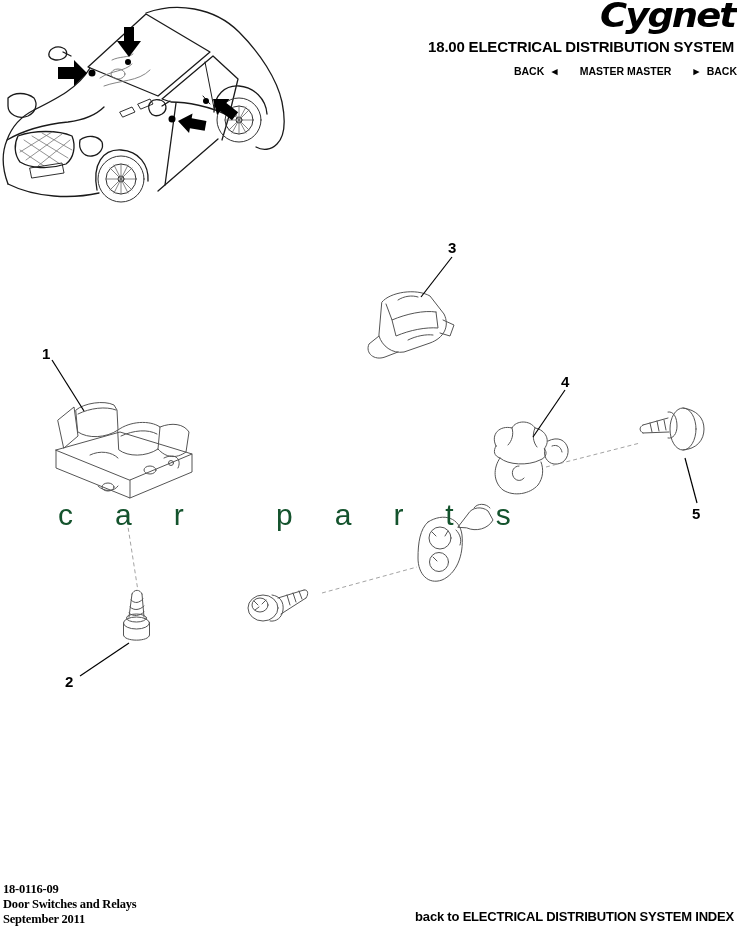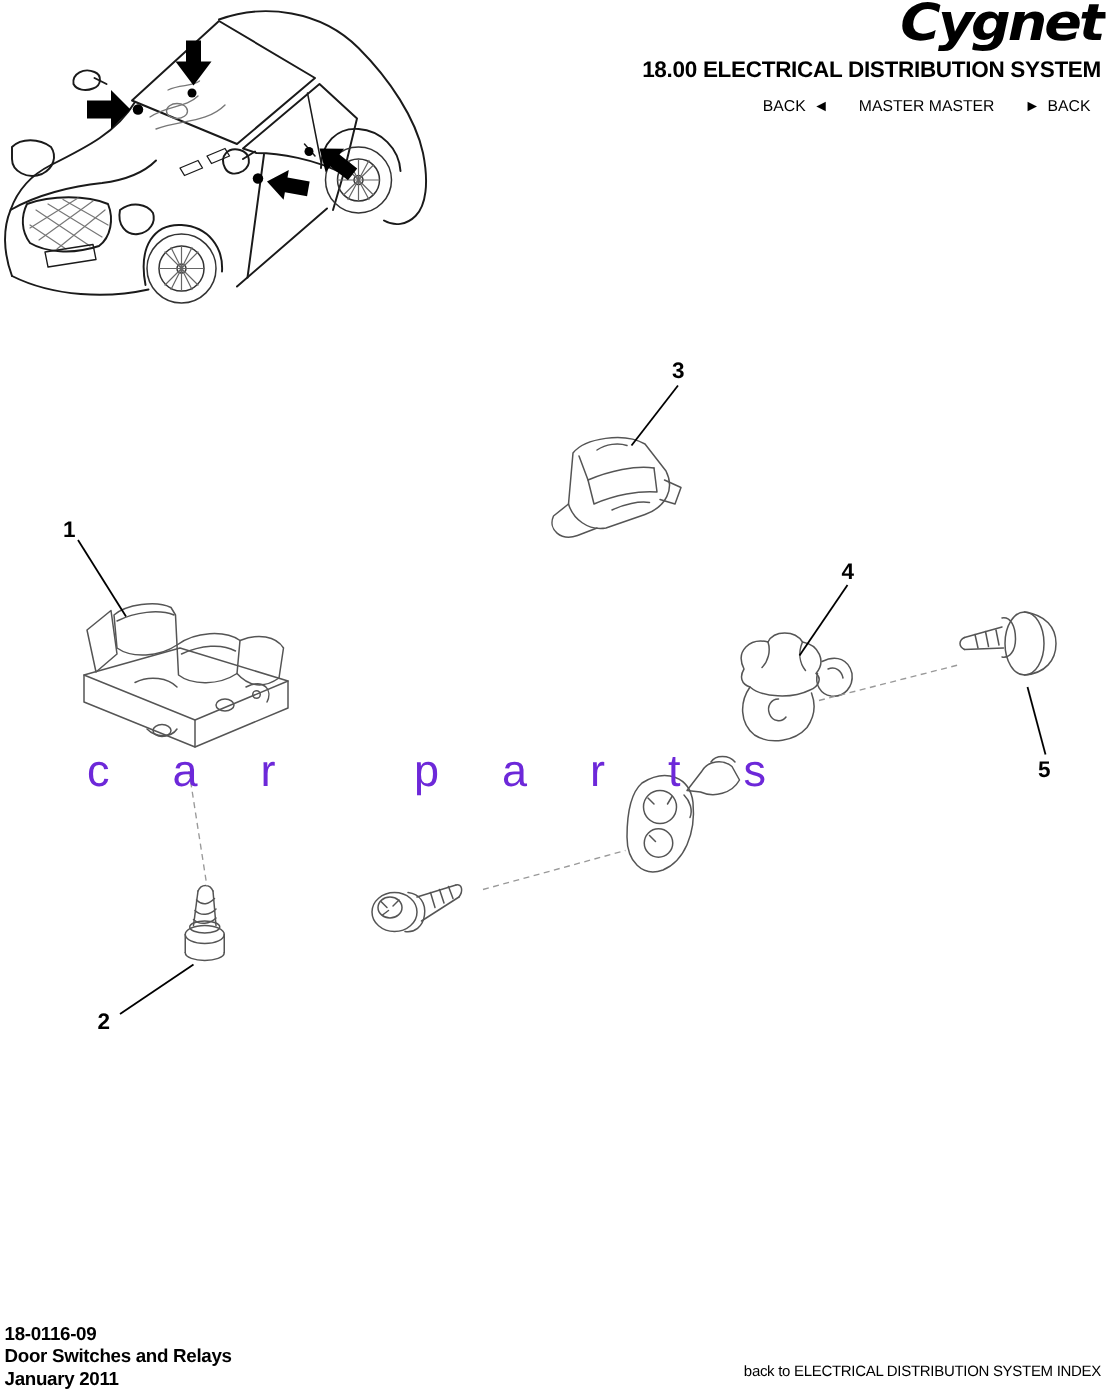--- a/index.html
+++ b/index.html
@@ -19,46 +19,47 @@
     font-family:"DejaVu Sans", sans-serif;
     font-weight:900; font-style:italic;
     font-size:37px; letter-spacing:-2px;
     transform:scaleY(.92);
   }
   .title {
     position:absolute; top:38px; right:3px;
     font-size:15px; font-weight:bold; letter-spacing:-0.2px;
   }
   .nav {
-    position:absolute; top:65px; right:10px;
-    font-size:10.5px; font-weight:normal;
+    position:absolute; top:65px; right:0;
+    font-size:10.5px; font-weight:bold;
     display:flex; align-items:flex-end; gap:5px;
   }
   .nav .gap { width:10px; }
   .nav span { cursor:default; }
 
   .callout {
     position:absolute;
     font-size:15px; font-weight:bold;
     font-family:"Liberation Sans", sans-serif;
   }
   .watermark {
     position:absolute; left:58px; top:498px;
-    font-size:30px; color:#6d28d9;
+    font-size:30px; color:#14532d;
     letter-spacing:42px; white-space:nowrap;
     font-weight:normal;
   }
   .footer-left {
     position:absolute; left:3px; top:882px;
     font-size:12.5px; font-weight:bold; line-height:15px;
     letter-spacing:-0.2px;
+    font-family:Liberation Serif, serif;
   }
   .footer-link {
     position:absolute; right:3px; top:909px;
-    font-size:10px; font-weight:normal; letter-spacing:-0.2px;
+    font-size:13px; font-weight:bold; letter-spacing:-0.2px;
   }
 </style>
 </head>
 <body>
 
 <svg id="art" viewBox="0 0 737 928" xmlns="http://www.w3.org/2000/svg">
 
   <g stroke="#1a1a1a" stroke-width="1.3" fill="none" stroke-linecap="round" stroke-linejoin="round">
 
     <path d="M146,13 C176,2 214,7 239,32 C260,53 277,79 282,102 C286,122 284,137 277,144 C271,150 263,151 256,147"></path>
@@ -287,16 +288,16 @@
 
 <div class="callout" style="left:42px;  top:345px;">1</div>
 <div class="callout" style="left:65px;  top:673px;">2</div>
 <div class="callout" style="left:448px; top:239px;">3</div>
 <div class="callout" style="left:561px; top:373px;">4</div>
 <div class="callout" style="left:692px; top:505px;">5</div>
 
 <div class="footer-left">
   <div>18-0116-09</div>
   <div>Door Switches and Relays</div>
-  <div>January 2011</div>
+  <div>September 2011</div>
 </div>
 
 <div class="footer-link">back to ELECTRICAL DISTRIBUTION SYSTEM INDEX</div>
 
 </body></html>

